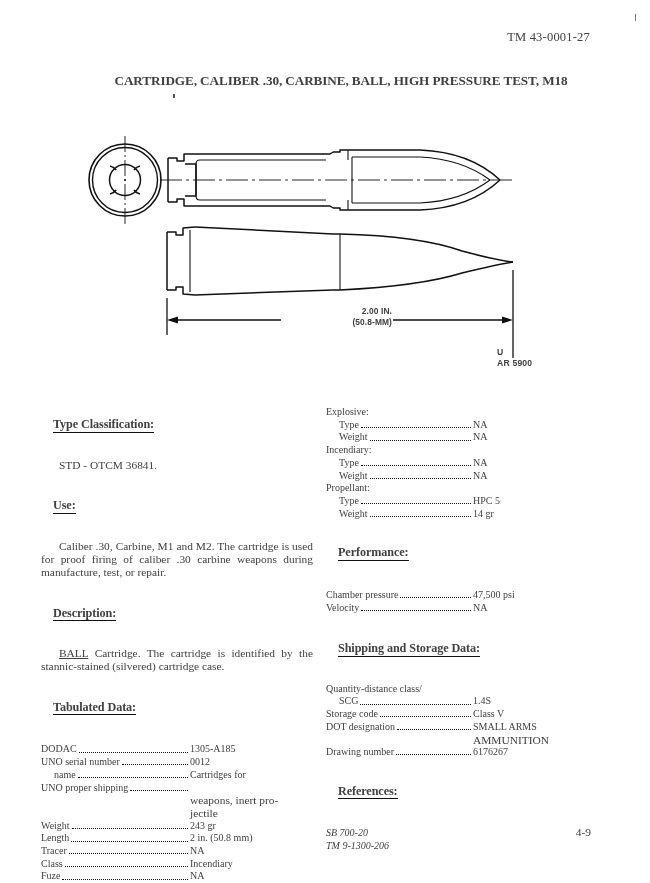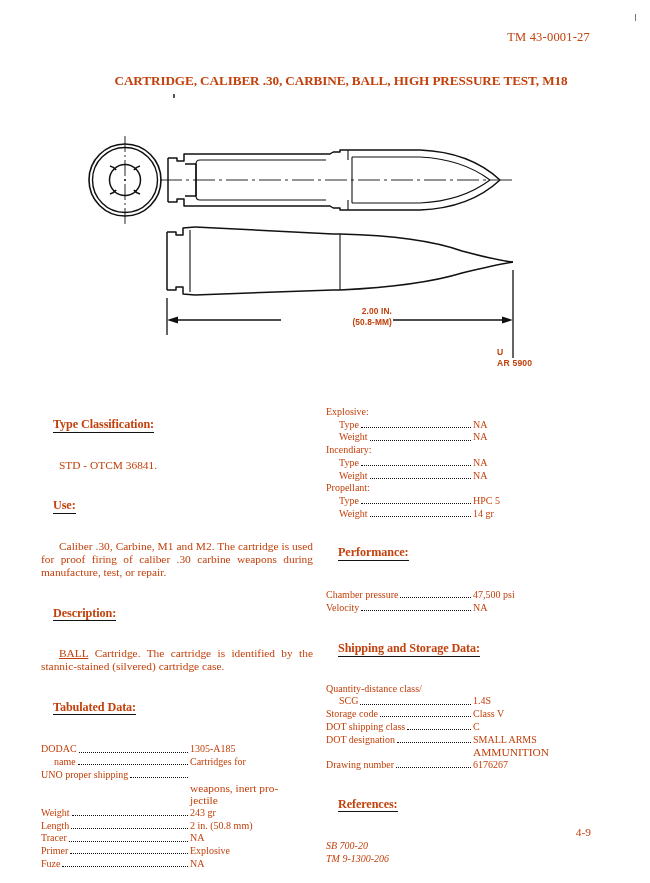--- a/index.html
+++ b/index.html
@@ -6,21 +6,21 @@
     margin: 0;
     padding: 0;
     background: #ffffff;
   }
   .page {
     position: relative;
     width: 650px;
     height: 883px;
     background: #ffffff;
     font-family: "Liberation Serif", "DejaVu Serif", serif;
-    color: #c2410c;
+    color: #404040;
     overflow: hidden;
   }
 
   
   .doc-number {
     position: absolute;
     top: 30px;
     right: 60px;
     font-size: 12.5px;
     letter-spacing: 0.2px;
@@ -318,20 +318,25 @@
       <h2 class="section">Tabulated Data:</h2>
     </div>
     <div class="sp-16"></div>
     <div class="rows" id="left-rows">
         <div class="row">
           <span class="lbl">DODAC</span>
           <span class="lead"></span>
           <span class="val">1305-A185</span>
         </div>
         <div class="row">
+          <span class="lbl">UNO serial number</span>
+          <span class="lead"></span>
+          <span class="val">0012</span>
+        </div>
+        <div class="row">
           <span class="lbl indent-lbl">name</span>
           <span class="lead"></span>
           <span class="val">Cartridges for</span>
         </div>
         <div class="row">
           <span class="lbl">UNO proper shipping</span>
           <span class="lead"></span>
           <span class="val"></span>
         </div>
         <div class="controw">
@@ -351,23 +356,23 @@
           <span class="lbl">Length</span>
           <span class="lead"></span>
           <span class="val">2 in. (50.8 mm)</span>
         </div>
         <div class="row">
           <span class="lbl">Tracer</span>
           <span class="lead"></span>
           <span class="val">NA</span>
         </div>
         <div class="row">
-          <span class="lbl">Primer</span>
-          <span class="lead"></span>
-          <span class="val">Explosive</span>
+          <span class="lbl">Class</span>
+          <span class="lead"></span>
+          <span class="val">Incendiary</span>
         </div>
         <div class="row">
           <span class="lbl">Fuze</span>
           <span class="lead"></span>
           <span class="val">NA</span>
         </div>
       </div>
   </div>
 
   <div class="col col-right">
@@ -453,25 +458,20 @@
           <span class="lbl indent-lbl">SCG</span>
           <span class="lead"></span>
           <span class="val">1.4S</span>
         </div>
         <div class="row">
           <span class="lbl">Storage code</span>
           <span class="lead"></span>
           <span class="val">Class V</span>
         </div>
         <div class="row">
-          <span class="lbl">DOT shipping class</span>
-          <span class="lead"></span>
-          <span class="val">C</span>
-        </div>
-        <div class="row">
           <span class="lbl">DOT designation</span>
           <span class="lead"></span>
           <span class="val">SMALL ARMS</span>
         </div>
         <div class="controw">
           <span class="spacer"></span>
           <span class="val">AMMUNITION</span>
         </div>
         <div class="row">
           <span class="lbl">Drawing number</span>

